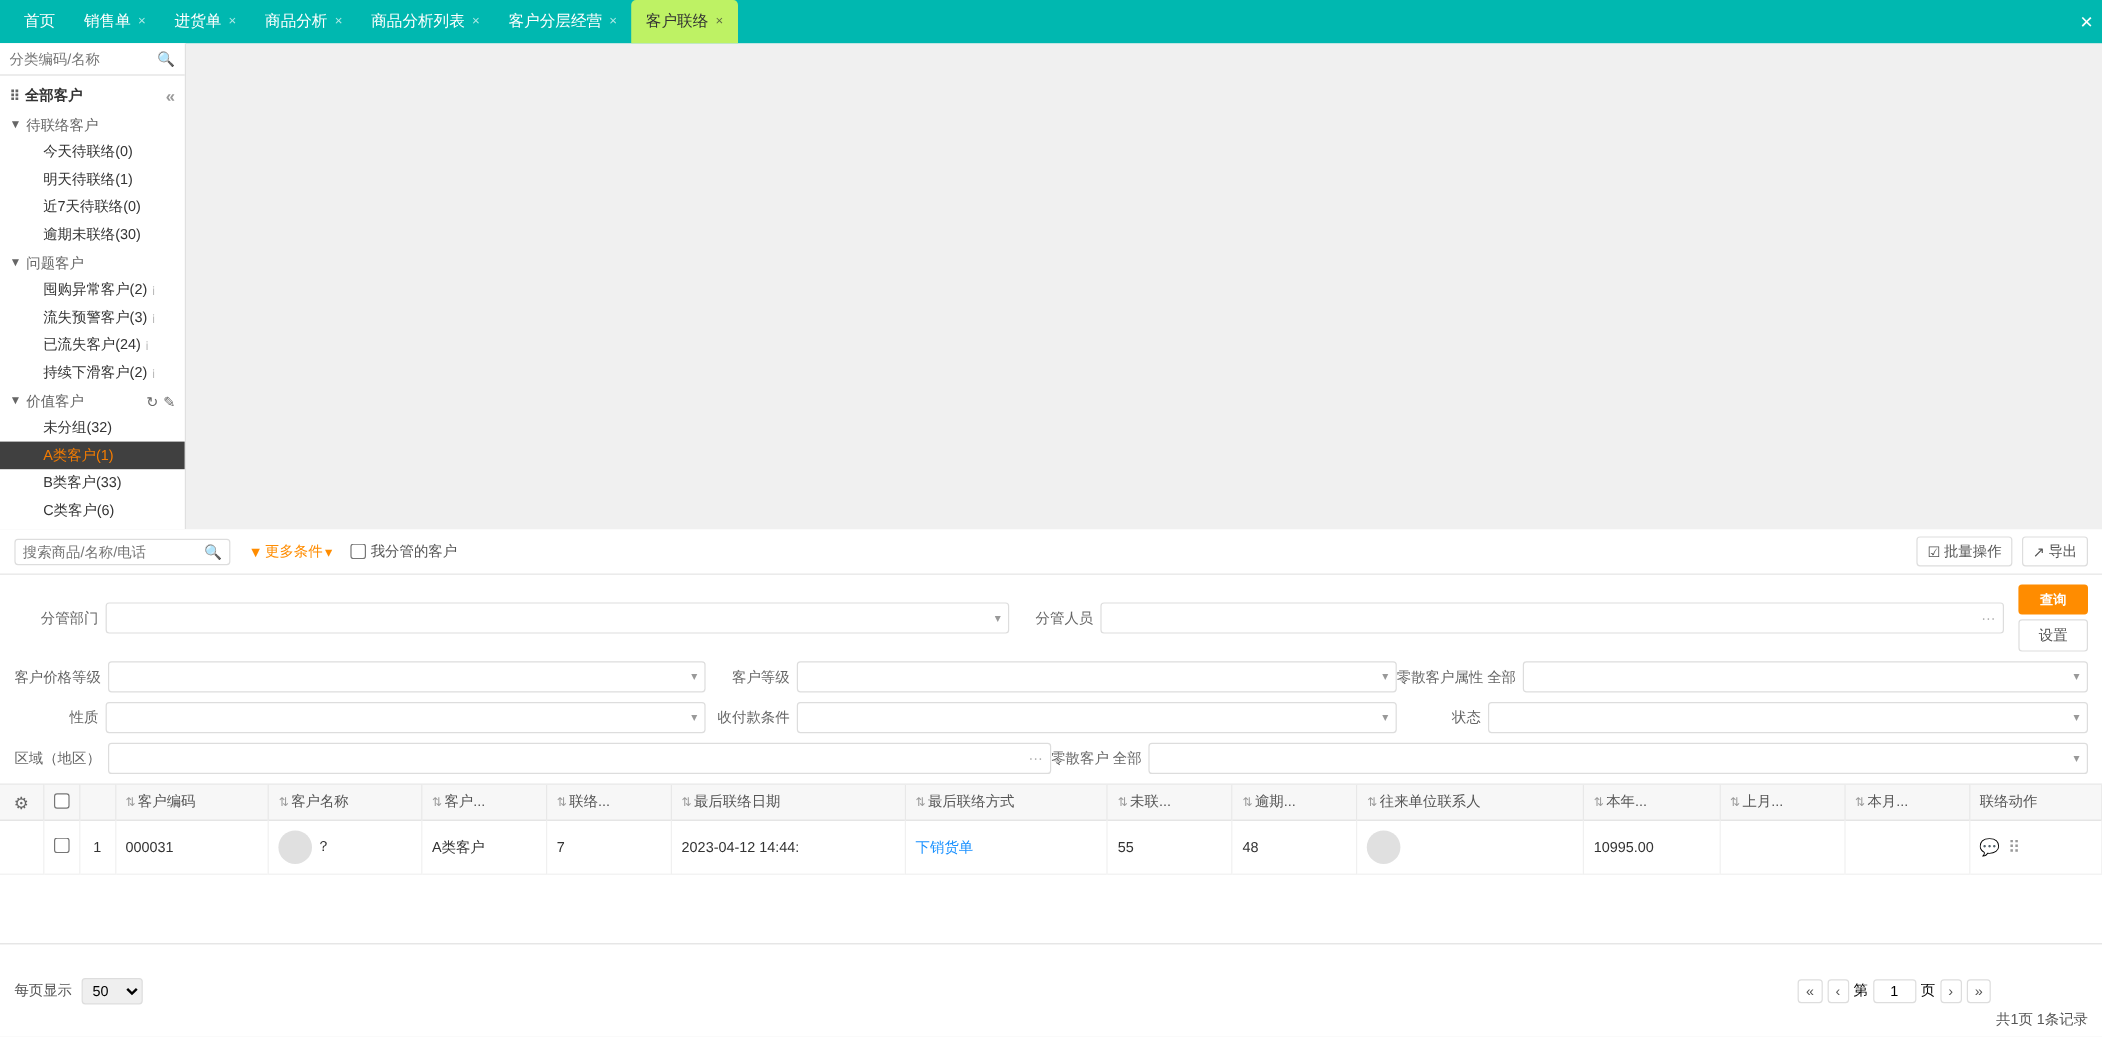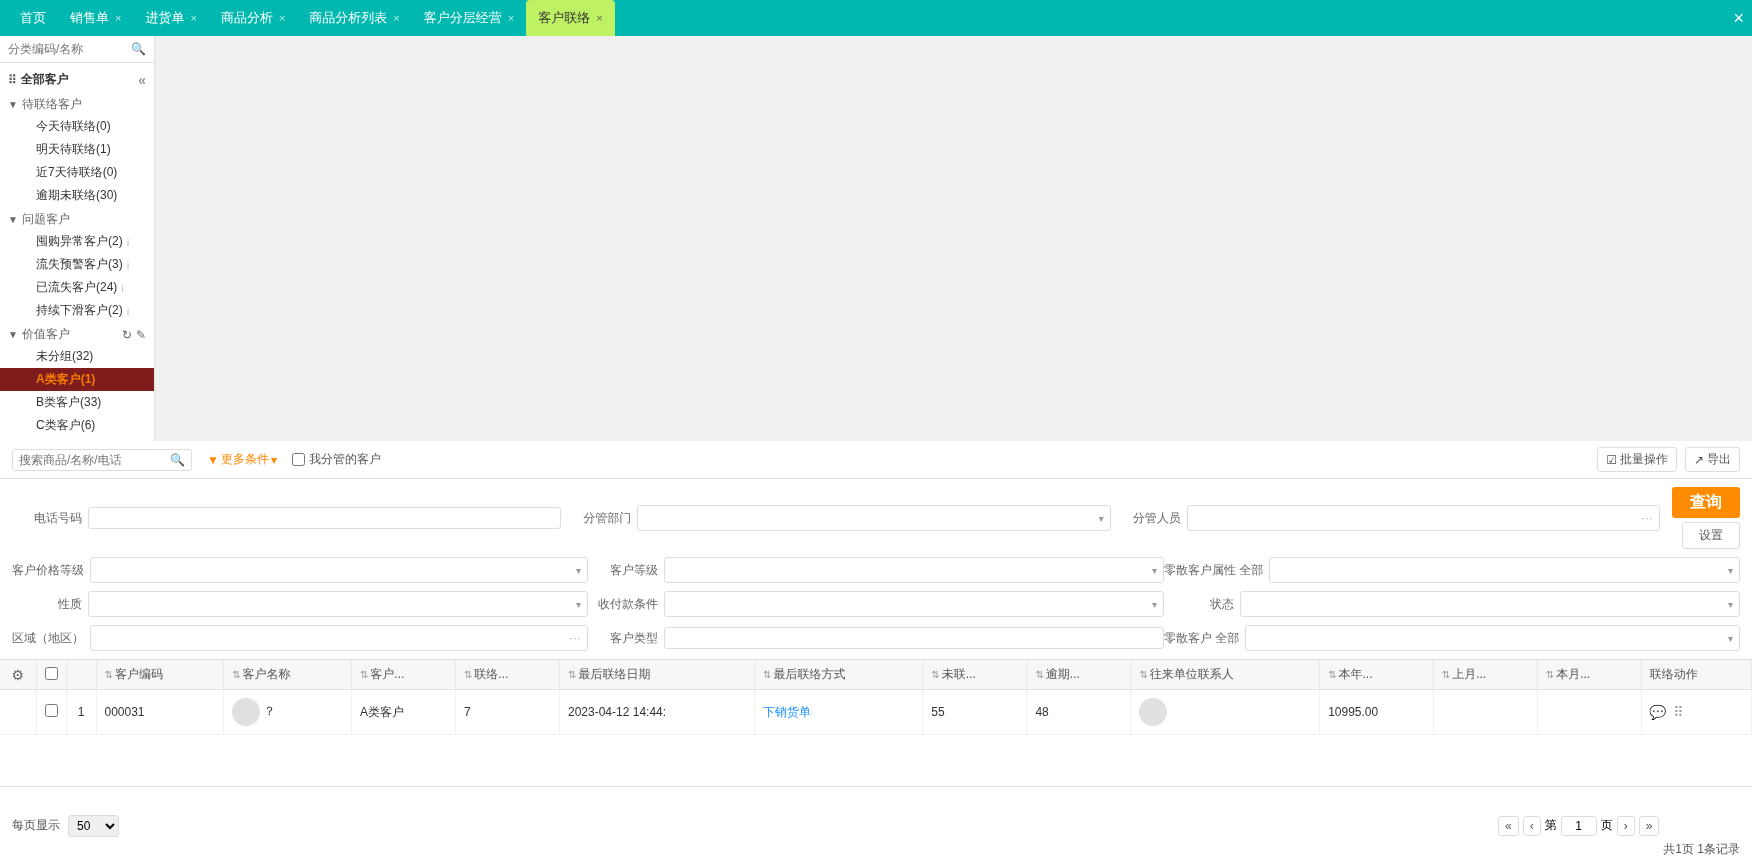--- a/index.html
+++ b/index.html
@@ -93,21 +93,21 @@
     }
     .sidebar-group-title .arrow { margin-right: 4px; font-size: 10px; }
 
     .sidebar-item {
       padding: 3px 8px 3px 36px;
       cursor: pointer;
       color: #333;
       display: flex;
       align-items: center;
     }
-    .sidebar-item.active { background: #7f1d1d; color: #f57c00; font-weight: bold; }
+    .sidebar-item.active { background: #404040; color: #f57c00; font-weight: normal; }
     .sidebar-item .info-icon { margin-left: 4px; color: #bbb; font-size: 10px; }
 
     .sidebar-value-tools {
       display: flex;
       align-items: center;
       padding: 4px 8px 2px 8px;
       color: #666;
       font-size: 12px;
     }
     .sidebar-value-tools .arrow { margin-right: 4px; font-size: 10px; }
@@ -227,21 +227,21 @@
     }
     .adv-select .arrow-down { color: #999; font-size: 10px; }
     .adv-select .more-btn { color: #aaa; font-size: 12px; }
     .btn-query {
       background: #ff8c00;
       color: #fff;
       border: none;
       padding: 5px 18px;
       border-radius: 3px;
       cursor: pointer;
-      font-size: 16px;
+      font-size: 11px;
       font-weight: bold;
     }
     .btn-settings {
       display: block;
       background: #fff;
       color: #555;
       border: 1px solid #ddd;
       padding: 4px 16px;
       border-radius: 3px;
       cursor: pointer;
@@ -435,24 +435,20 @@
           <span>↗</span>
           <span>导出</span>
         </div>
       </div>
     </div>
 
     <div class="adv-filter">
 
       <div class="adv-filter-row">
         <div class="adv-field">
-          <span class="adv-label">电话号码</span>
-          <input class="adv-input" type="text" style="">
-        </div>
-        <div class="adv-field">
           <span class="adv-label">分管部门</span>
           <div class="adv-select">
             <span></span>
             <span class="arrow-down">▾</span>
           </div>
         </div>
         <div class="adv-field">
           <span class="adv-label">分管人员</span>
           <div class="adv-select">
             <span></span>
@@ -513,24 +509,20 @@
         </div>
       </div>
 
       <div class="adv-filter-row">
         <div class="adv-field">
           <span class="adv-label">区域（地区）</span>
           <div class="adv-select">
             <span></span>
             <span class="more-btn">···</span>
           </div>
-        </div>
-        <div class="adv-field">
-          <span class="adv-label">客户类型</span>
-          <input class="adv-input" type="text" style="">
         </div>
         <div class="adv-field">
           <span class="adv-label">零散客户 全部</span>
           <div class="adv-select">
             <span></span>
             <span class="arrow-down">▾</span>
           </div>
         </div>
       </div>
     </div>

